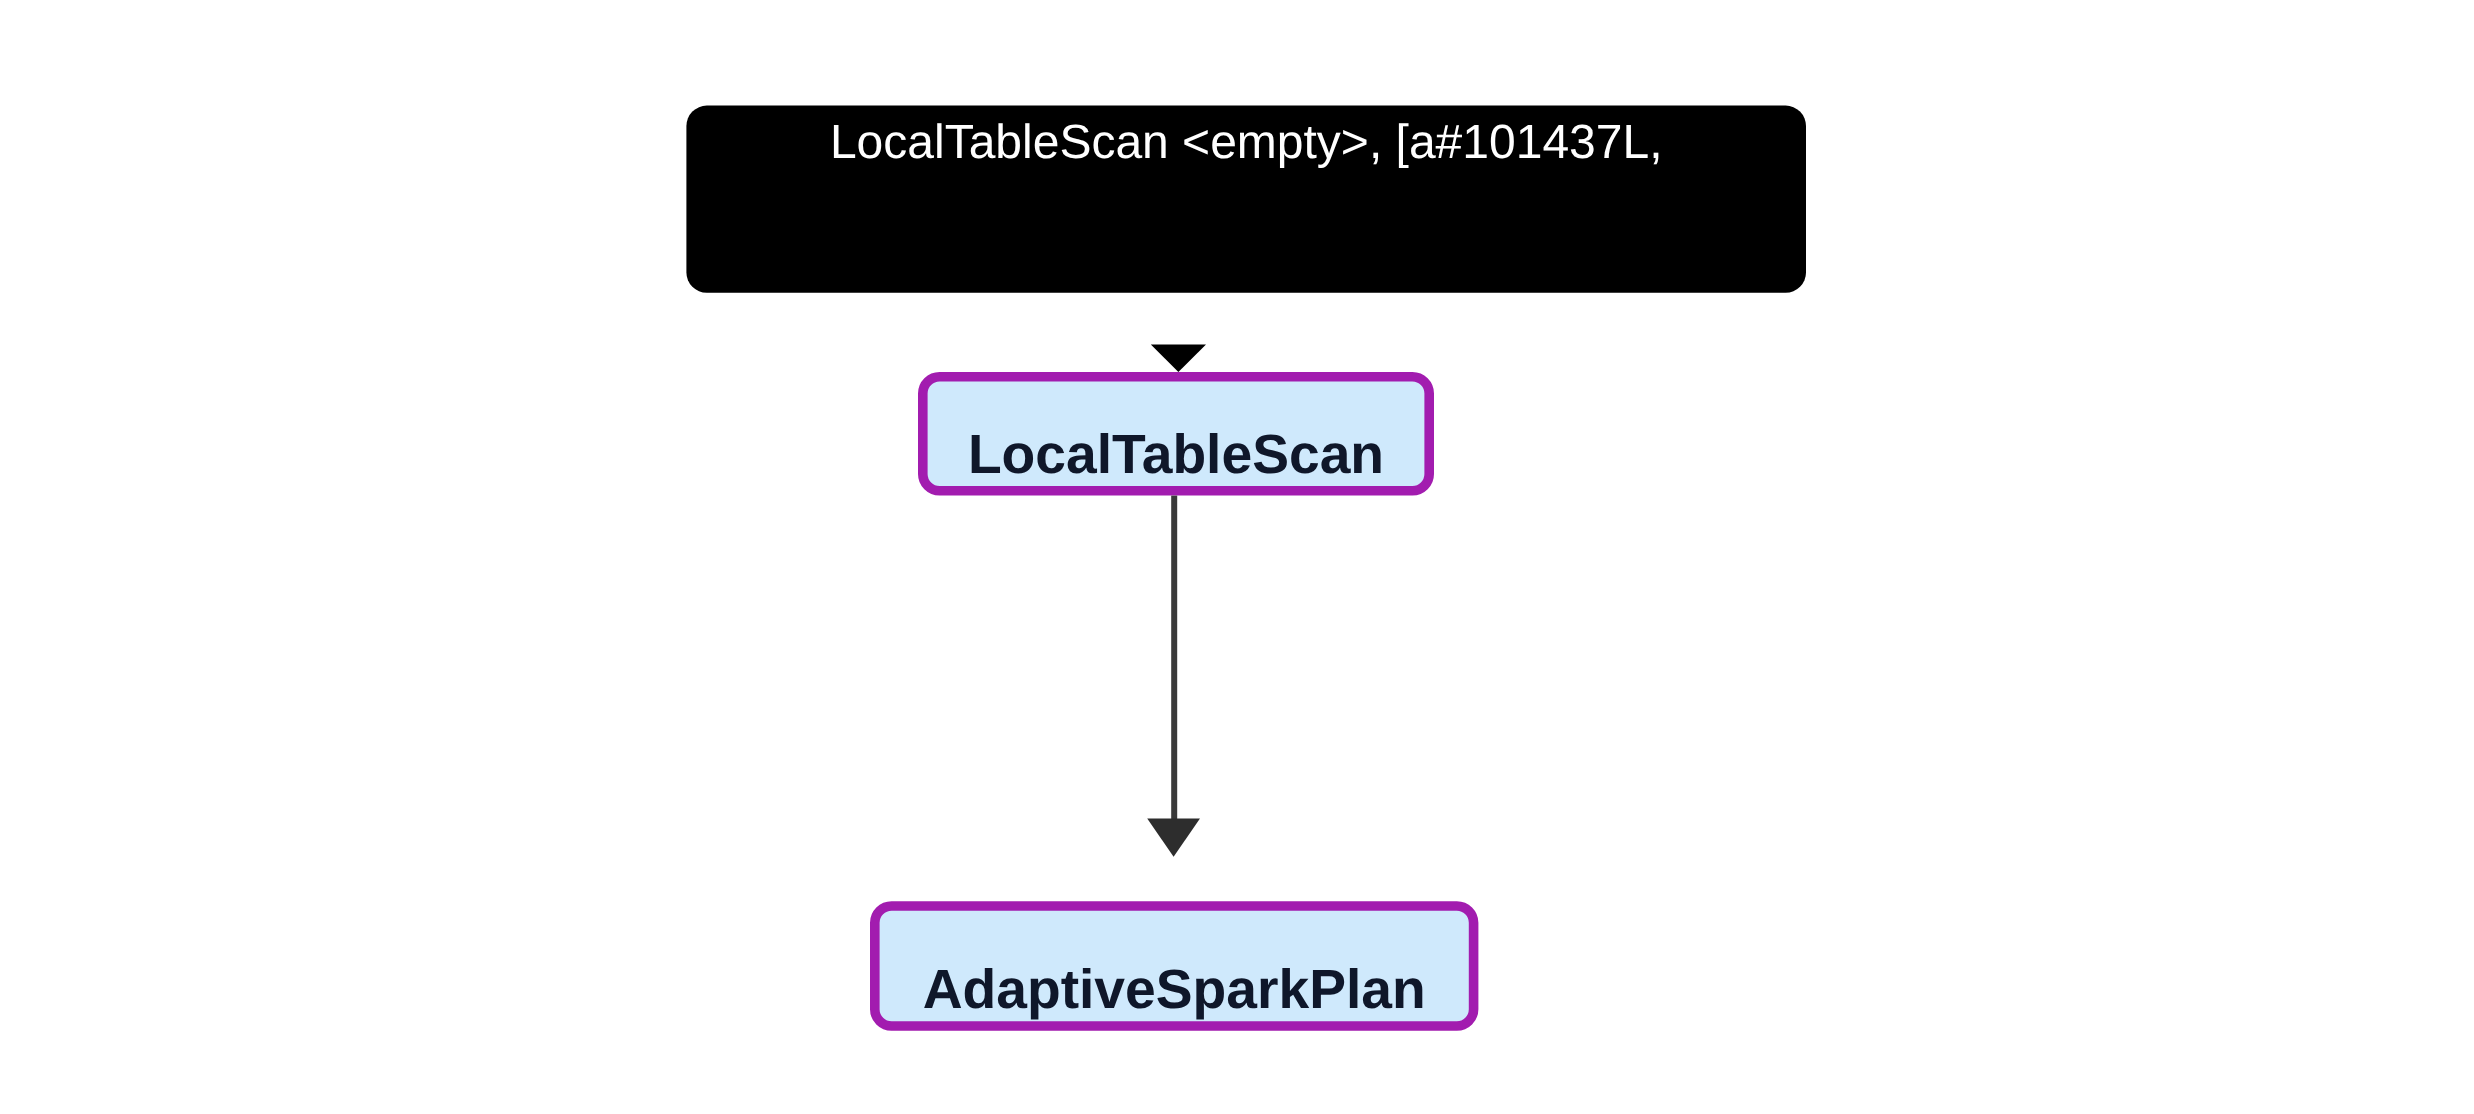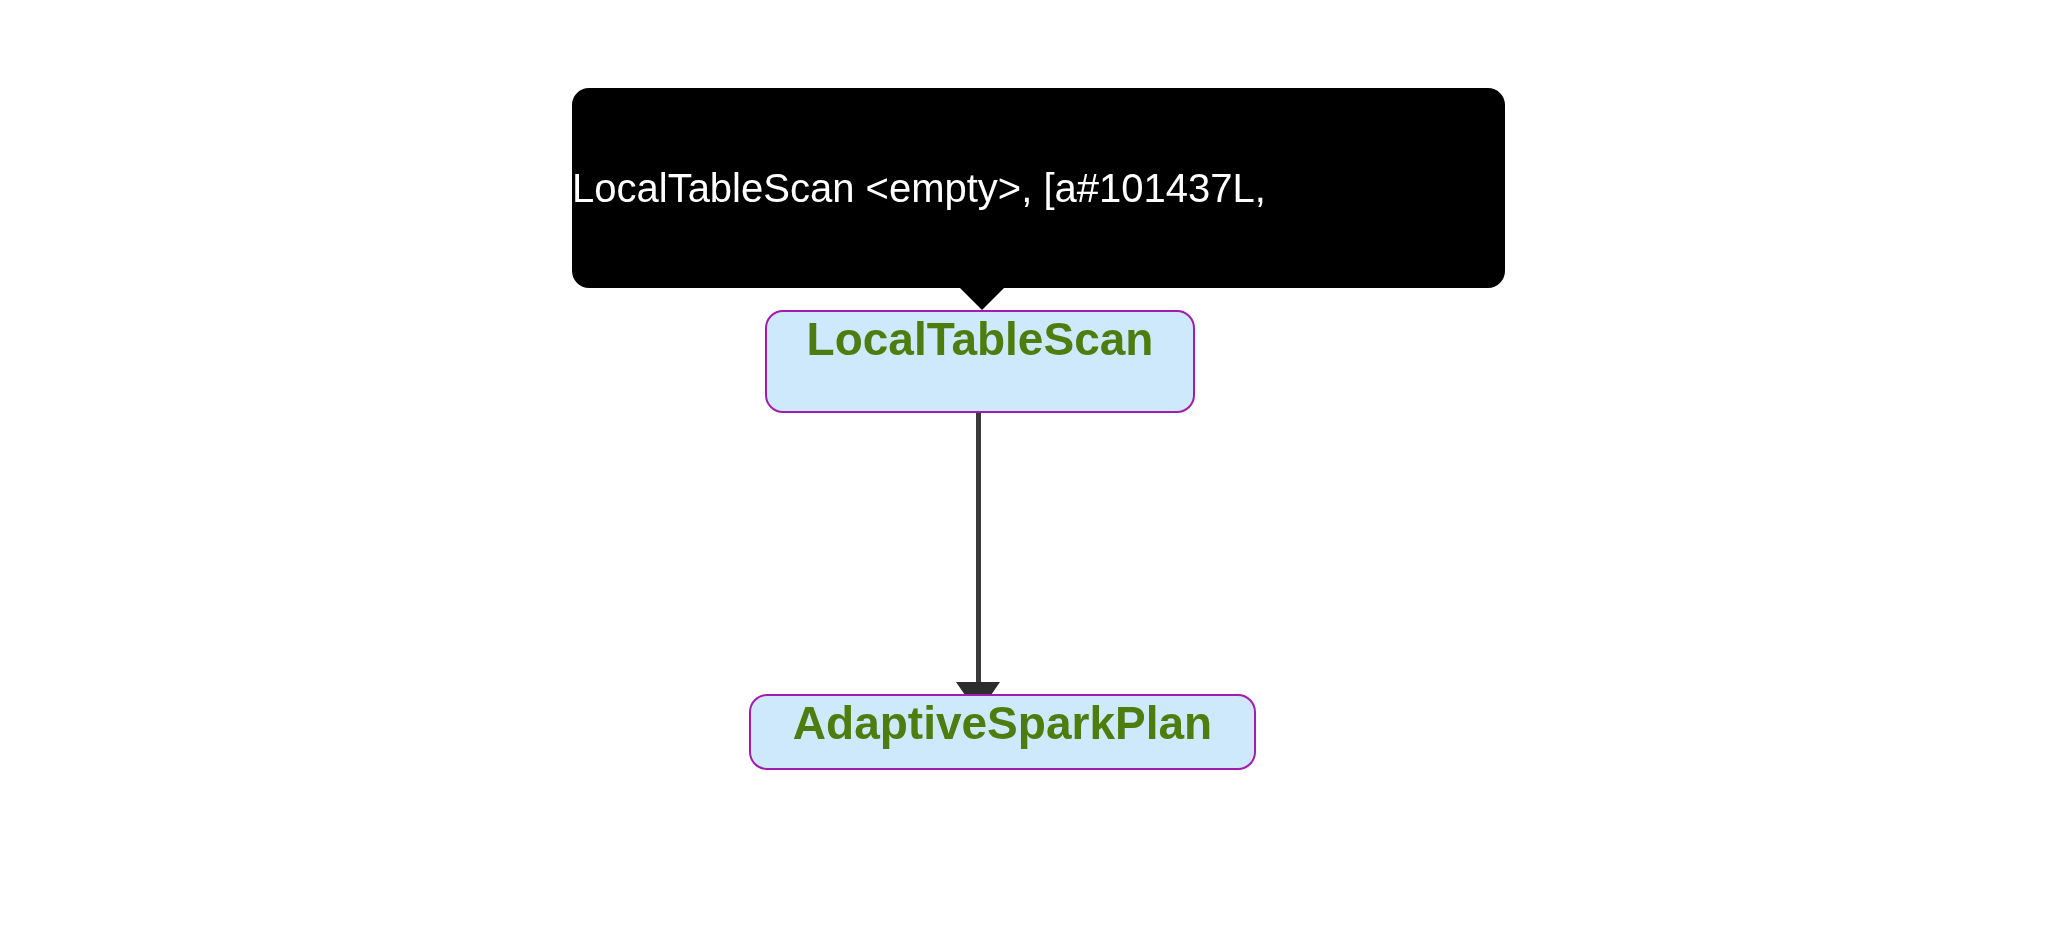--- a/index.html
+++ b/index.html
@@ -14,26 +14,26 @@
     height: 928px;
     background: #ffffff;
     overflow: hidden;
   }
   
   .tooltip {
     position: absolute;
     left: 572px;
     top: 88px;
     width: 933px;
-    height: 200px;
+    height: 156px;
     background: #000000;
     border-radius: 17px;
     color: #ffffff;
     display: flex;
-    flex-direction: row;
+    flex-direction: column;
     justify-content: flex-start;
     align-items: center;
     text-align: center;
     font-size: 40px;
     line-height: 62px;
     font-weight: 400;
     letter-spacing: 0px;
   }
   .tooltip-caret {
     position: absolute;
@@ -42,43 +42,42 @@
     width: 0;
     height: 0;
     border-left: 23px solid transparent;
     border-right: 23px solid transparent;
     border-top: 23px solid #000000;
   }
   
   .plan-node {
     position: absolute;
     background: #cfe9fc;
-    border: 2px solid #a21caf;
+    border: 8px solid #a21caf;
     border-radius: 18px;
     box-sizing: border-box;
     display: flex;
     justify-content: center;
-    align-items: flex-start;
+    align-items: flex-end;
     font-size: 46px;
     font-weight: 700;
-    color: #4d7c0f;
+    color: #0f172a;
     white-space: nowrap;
   }
   .node-localtablescan {
     left: 765px;
     top: 310px;
     width: 430px;
     height: 103px;
   }
   .node-adaptivesparkplan {
     left: 725px;
-    top: 694px;
+    top: 751px;
     width: 507px;
-    height: 76px;
-    margin-left: 24px;
+    height: 108px;
   }
   
   .edge-line {
     position: absolute;
     left: 976px;
     top: 413px;
     width: 5px;
     height: 270px;
     background: #3a3a3a;
   }

